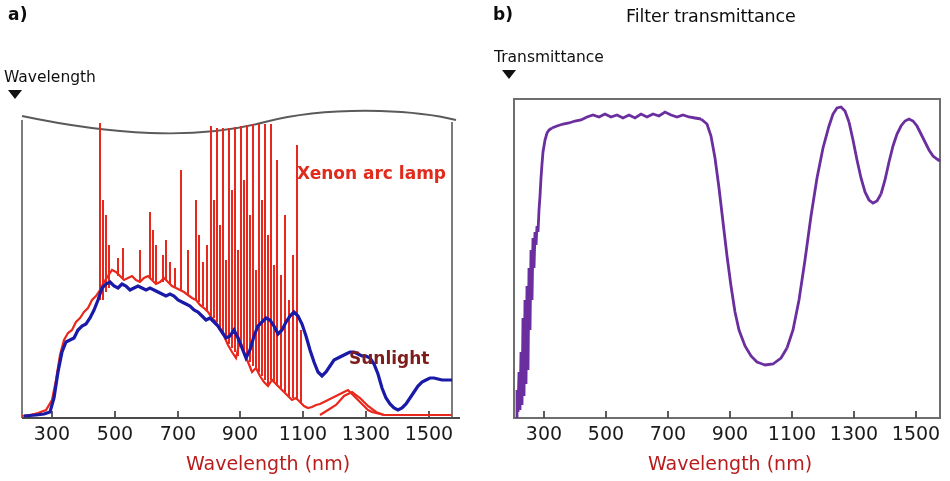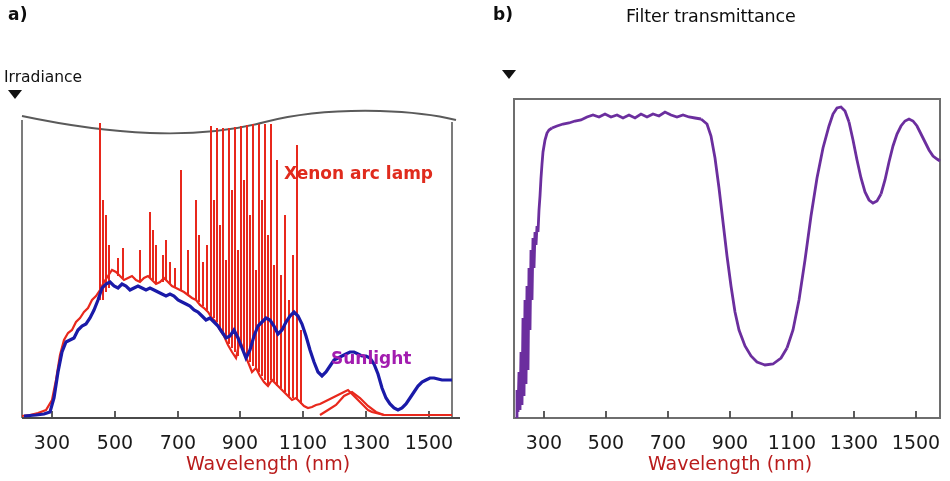--- a/index.html
+++ b/index.html
@@ -26,41 +26,41 @@
   .axis-arrow{
     position:absolute;width:0;height:0;
     border-left:7px solid transparent;border-right:7px solid transparent;
     border-top:9px solid #111;
   }
   .plot-box{position:absolute;overflow:visible;}
   .plot-svg{display:block;}
 
   .tick-label{
     position:absolute;font-size:19px;color:#1a1a1a;
-    transform:translateX(-50%);white-space:nowrap;margin-top:9px;
+    transform:translateX(-50%);white-space:nowrap;
   }
   .axis-x-title{
     position:absolute;font-size:19px;color:#b91c1c;
     transform:translateX(-50%);white-space:nowrap;font-weight:500;
   }
   .curve-label{
     position:absolute;font-size:17px;font-weight:bold;white-space:nowrap;
   }
   #label-xenon{color:#e02b1d;}
-  #label-sunlight{color:#a21caf;}
+  #label-sunlight{color:#7f1d1d;margin-left:18px;}
 </style>
 </head>
 <body>
 
 <div class="panel" id="panel-a">
 
   <div class="panel-letter" style="left:8px;top:4px;">a)</div>
 
 
-  <div class="axis-y-label" style="left:4px;top:68px;">Irradiance</div>
+  <div class="axis-y-label" style="left:4px;top:68px;">Wavelength</div>
 
   <div class="axis-arrow" style="left:8px;top:90px;"></div>
 
   <div class="plot-box" style="left:0;top:0;width:475px;height:440px;">
     <svg class="plot-svg" width="475" height="440" viewBox="0 0 475 440">
 
       <g>
         <line x1="22" y1="120" x2="22" y2="418" stroke="#6e6e6e" stroke-width="1.8"></line>
         <line x1="452" y1="122" x2="452" y2="418" stroke="#6e6e6e" stroke-width="1.8"></line>
         <line x1="22" y1="418" x2="460" y2="418" stroke="#4a4a4a" stroke-width="2"></line>
@@ -132,40 +132,41 @@
           <line x1="301" y1="404" x2="301" y2="330"></line>
         </g>
 
         <path stroke-width="2.2" d="M320,415 L328,410 L336,405 L344,396 L352,392 L360,398 L368,406 L376,412 L384,415"></path>
       </g>
 
       <path fill="none" stroke="#1a1aa8" stroke-width="3.2" d="M24,416 L36,415 L44,414 L50,412 L54,398 L58,372 L62,352 L66,342 L70,340 L74,338 L78,330 L82,326 L86,324 L90,318 L94,310 L98,300 L102,288 L106,284 L110,282 L114,286 L118,288 L122,284 L126,286 L130,290 L134,288 L138,286 L142,288 L146,290 L150,288 L154,290 L158,292 L162,294 L166,296 L170,294 L174,296 L178,300 L182,302 L186,304 L190,306 L194,310 L198,312 L202,316 L206,320 L210,318 L214,322 L218,326 L222,332 L226,338 L230,336 L234,330 L238,338 L242,348 L246,358 L250,350 L254,336 L258,326 L262,322 L266,318 L270,320 L274,326 L278,334 L282,330 L286,322 L290,316 L294,312 L298,316 L302,324 L306,336 L310,350 L314,362 L318,372 L322,376 L326,372 L330,366 L334,360 L338,358 L342,356 L346,354 L350,352 L354,352 L358,354 L362,356 L366,356 L370,358 L374,364 L378,374 L382,388 L386,398 L390,404 L394,408 L398,410 L402,408 L406,404 L410,398 L414,392 L418,386 L422,382 L426,380 L430,378 L434,378 L438,379 L442,380 L446,380 L452,380"></path>
     </svg>
   </div>
 
-  <div class="curve-label" id="label-xenon" style="left:284px;top:163px;">Xenon arc lamp</div>
+  <div class="curve-label" id="label-xenon" style="left:297px;top:163px;">Xenon arc lamp</div>
   <div class="curve-label" id="label-sunlight" style="left:331px;top:348px;">Sunlight</div>
 
   <div class="tick-label" style="left:52px;top:422px;">300</div>
   <div class="tick-label" style="left:115px;top:422px;">500</div>
   <div class="tick-label" style="left:178px;top:422px;">700</div>
   <div class="tick-label" style="left:240px;top:422px;">900</div>
   <div class="tick-label" style="left:303px;top:422px;">1100</div>
   <div class="tick-label" style="left:366px;top:422px;">1300</div>
   <div class="tick-label" style="left:429px;top:422px;">1500</div>
 
   <div class="axis-x-title" style="left:268px;top:452px;">Wavelength (nm)</div>
 </div>
 
 <div class="panel" id="panel-b">
 
   <div class="panel-letter" style="left:18px;top:4px;">b)</div>
 
   <div class="panel-title" style="left:151px;top:6px;">Filter transmittance</div>
 
+  <div class="axis-y-label" style="left:19px;top:48px;">Transmittance</div>
 
   <div class="axis-arrow" style="left:27px;top:70px;"></div>
 
   <div class="plot-box" style="left:0;top:0;width:475px;height:440px;">
     <svg class="plot-svg" width="475" height="440" viewBox="0 0 475 440">
 
       <g>
         <rect x="39" y="99" width="426" height="319" fill="none" stroke="#6e6e6e" stroke-width="2"></rect>
         <line x1="69" y1="418" x2="69" y2="411" stroke="#4a4a4a" stroke-width="1.8"></line>
         <line x1="131" y1="418" x2="131" y2="411" stroke="#4a4a4a" stroke-width="1.8"></line>

